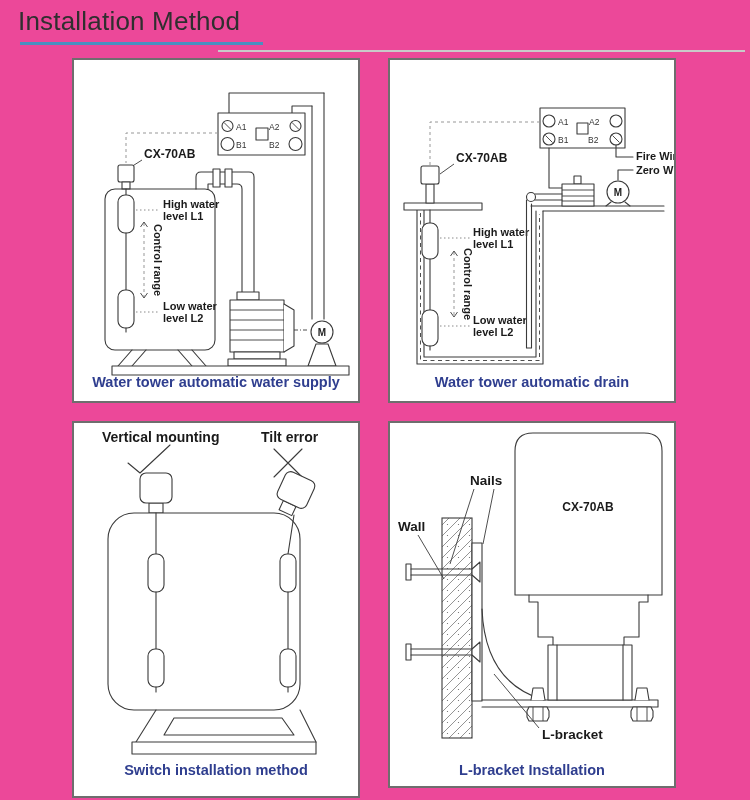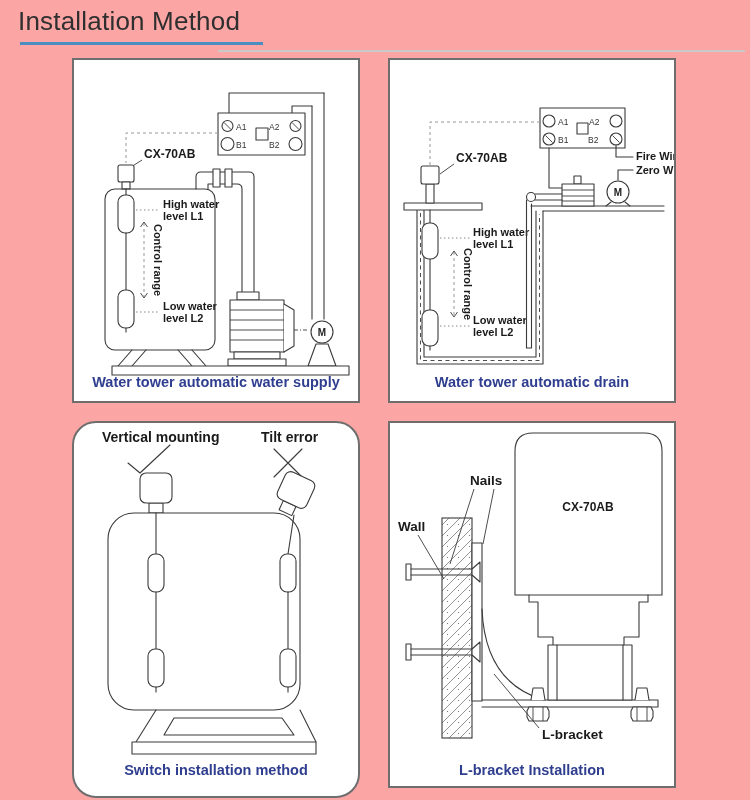--- a/index.html
+++ b/index.html
@@ -1,24 +1,24 @@
 <!DOCTYPE html>
 <html><head>
 <meta charset="utf-8">
 <style>
   html,body{margin:0;padding:0;background:#fff;}
-  .page{position:relative;width:750px;height:800px;background:#fca5a5;overflow:hidden;
+  .page{position:relative;width:750px;height:800px;background:#ec4899;overflow:hidden;
         font-family:"Liberation Sans",sans-serif;}
   .title{position:absolute;left:18px;top:6px;font-size:26px;font-weight:500;color:#2f2f2f;letter-spacing:.2px;}
   .title-underline{position:absolute;left:20px;top:42px;width:243px;height:3px;background:#4a8fc0;}
   .divider{position:absolute;left:218px;top:50px;width:527px;height:2px;background:#c9c9c9;}
   .panel{position:absolute;border:2px solid #6e6e6e;background:#fff;box-sizing:border-box;}
   .p-tl{left:72px;top:58px;width:288px;height:345px;}
   .p-tr{left:388px;top:58px;width:288px;height:345px;}
-  .p-bl{left:72px;top:421px;width:288px;height:377px;border-radius:24px;}
+  .p-bl{left:72px;top:421px;width:288px;height:377px;}
   .p-br{left:388px;top:421px;width:288px;height:367px;}
   svg{display:block;}
   svg text{font-family:"Liberation Sans",sans-serif;}
   .dg{stroke:#3a3a3a;stroke-width:1.1;fill:none;stroke-linecap:round;stroke-linejoin:round;}
   .fw{fill:#fff;}
   .dash{stroke:#979797;stroke-width:1;fill:none;stroke-dasharray:3 3;}
   .dot{stroke:#8a8a8a;stroke-width:1;fill:none;stroke-dasharray:1.5 2.5;}
   .thin{stroke:#3a3a3a;stroke-width:.9;fill:none;}
   .lbl{font-size:11px;font-weight:600;fill:#1a1a1a;}
   .lbl12{font-size:12px;font-weight:600;fill:#1a1a1a;}

